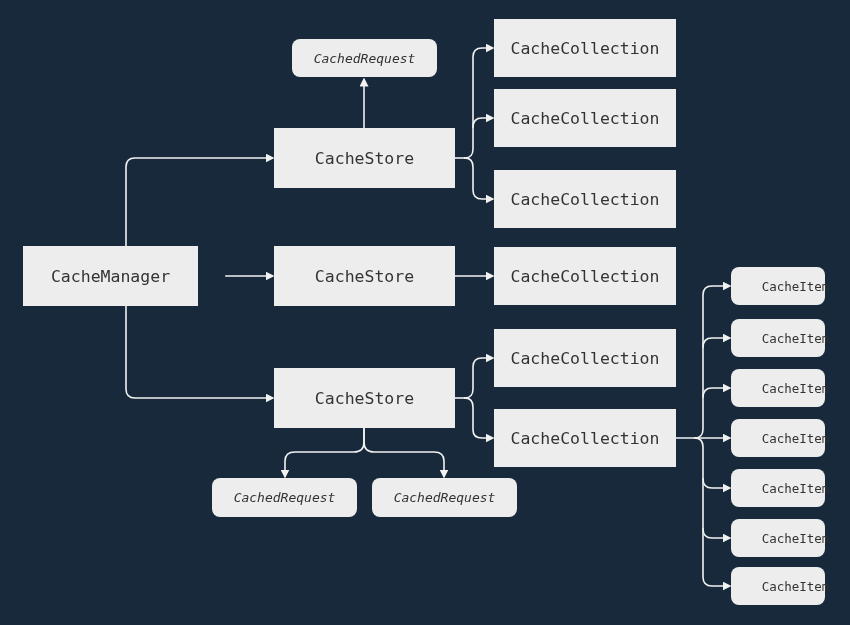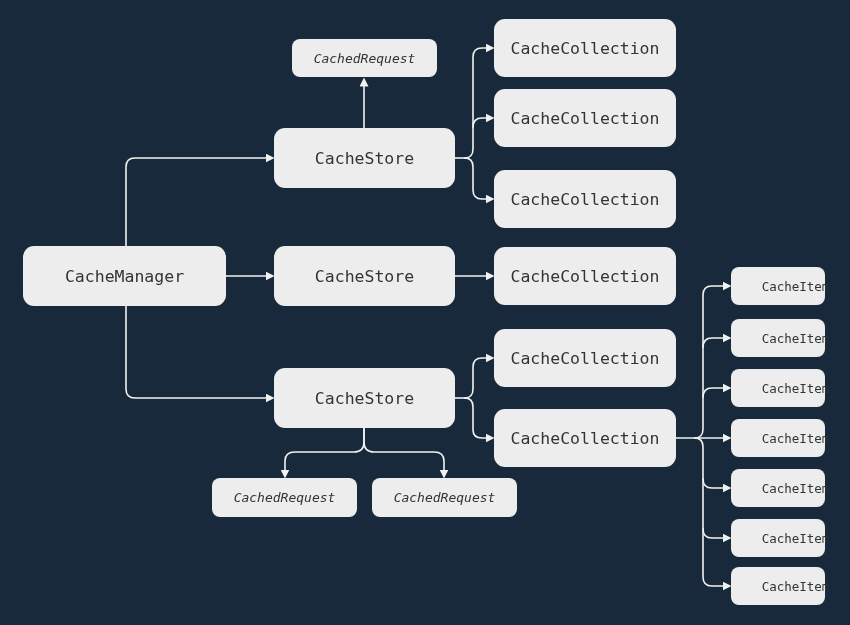--- a/index.html
+++ b/index.html
@@ -39,21 +39,21 @@
   .node {
     position: absolute;
     background: var(--node-fill);
     color: var(--node-text);
     display: flex;
     align-items: center;
     justify-content: center;
     white-space: nowrap;
     box-sizing: border-box;
   }
-  .node.lg { font-size: 16.5px; border-radius: 11px; }
+  .node.lg { font-size: 16.5px; border-radius: 0; }
   .node.md { font-size: 13px;   border-radius: 8px; font-style: italic; }
   .node.sm { font-size: 12.5px; border-radius: 8px; padding-left: 35px; }
 </style>
 </head>
 <body>
 
 <div class="canvas">
 
   <svg class="edges" width="850" height="625" viewBox="0 0 850 625">
     <defs>
@@ -86,21 +86,21 @@
 
     <path class="edge" d="M676,438 L723,438" marker-end="url(#arrow)"></path>
     <path class="edge" d="M695,438 Q703,438 703,429 L703,295 Q703,286 712,286 L723,286" marker-end="url(#arrow)"></path>
     <path class="edge" d="M703,347 Q703,338 712,338 L723,338" marker-end="url(#arrow)"></path>
     <path class="edge" d="M703,397 Q703,388 712,388 L723,388" marker-end="url(#arrow)"></path>
     <path class="edge" d="M695,438 Q703,438 703,447 L703,577 Q703,586 712,586 L723,586" marker-end="url(#arrow)"></path>
     <path class="edge" d="M703,479 Q703,488 712,488 L723,488" marker-end="url(#arrow)"></path>
     <path class="edge" d="M703,529 Q703,538 712,538 L723,538" marker-end="url(#arrow)"></path>
   </svg>
 
-  <div class="node lg" style="left:23px;top:246px;width:203px;height:60px">CacheManager</div>
+  <div class="node lg" style="left:23px;top:246px;width:175px;height:60px">CacheManager</div>
 
   <div class="node md" style="left:292px;top:39px;width:145px;height:38px">CachedRequest</div>
 
   <div class="node lg" style="left:274px;top:128px;width:181px;height:60px">CacheStore</div>
 
   <div class="node lg" style="left:274px;top:246px;width:181px;height:60px">CacheStore</div>
 
   <div class="node lg" style="left:274px;top:368px;width:181px;height:60px">CacheStore</div>
 
   <div class="node lg" style="left:494px;top:19px;width:182px;height:58px">CacheCollection</div>

